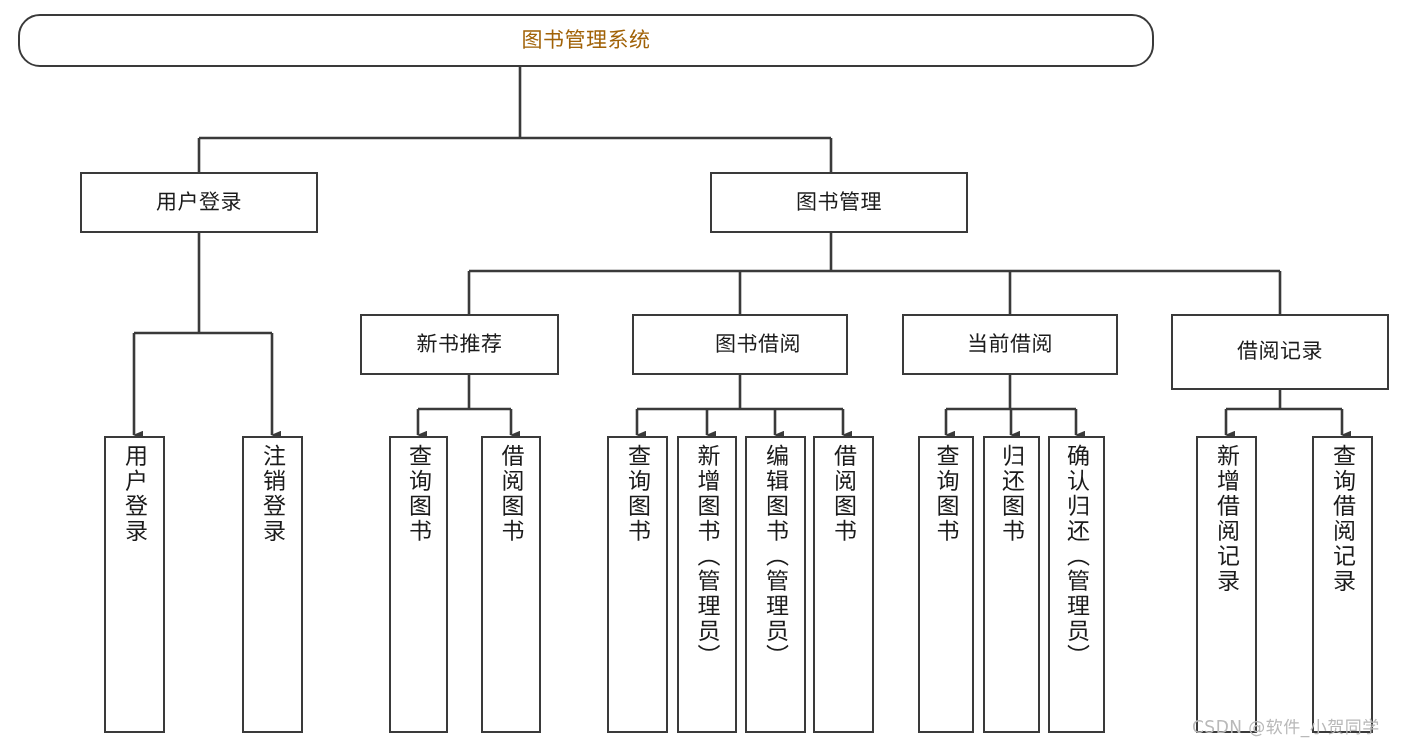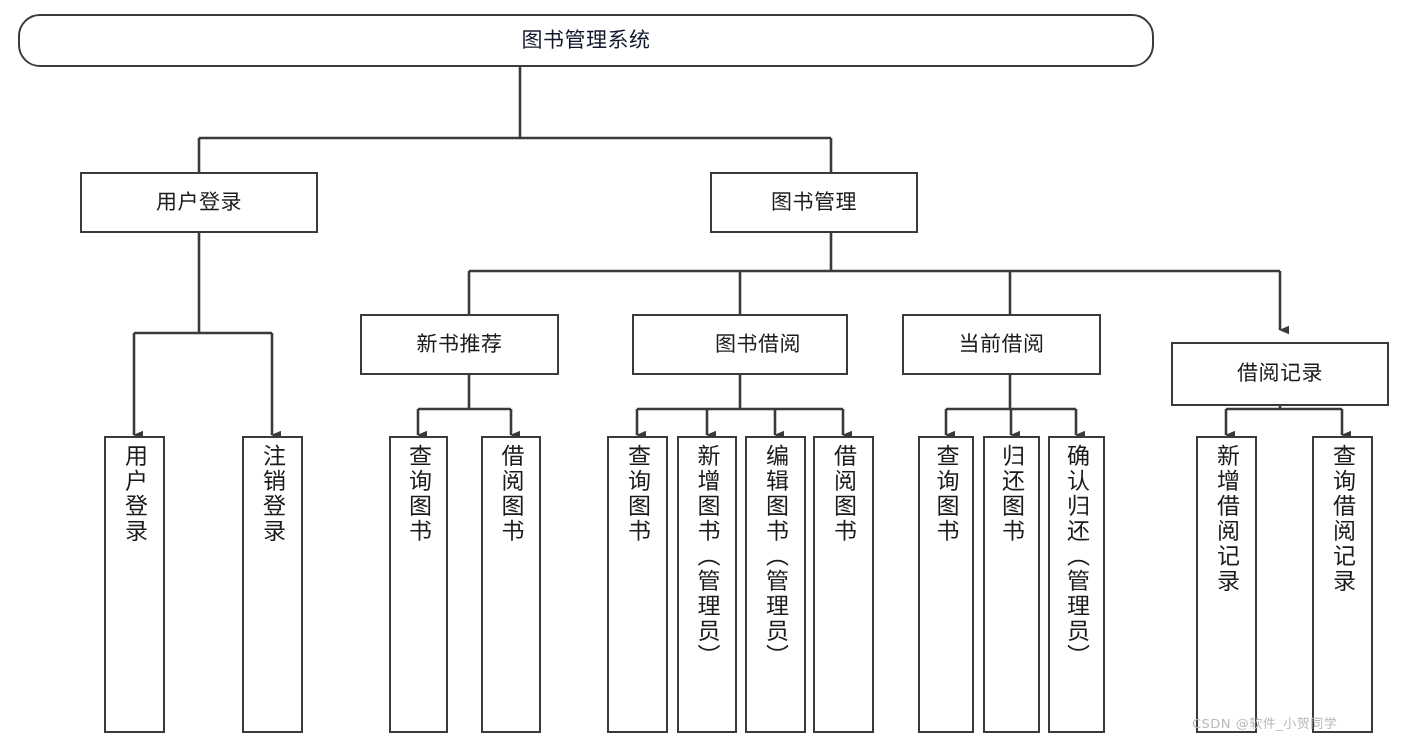--- a/index.html
+++ b/index.html
@@ -55,21 +55,21 @@
   .node.vert .label {
     writing-mode: vertical-rl;
     text-orientation: upright;
     font-size: 23px;
     line-height: 1.05;
     letter-spacing: 2px;
     white-space: nowrap;
   }
   .watermark {
     position: absolute;
-    font-size: 13px;
+    font-size: 17px;
     color: #b9b9b9;
     white-space: nowrap;
     letter-spacing: 0.5px;
     font-family: "DejaVu Sans", "Liberation Sans", sans-serif;
   }
 </style>
 </head>
 <body>
 
 <div id="canvas">
@@ -110,39 +110,39 @@
         <path d="M1011,409 L1011,435" stroke="#3a3a3a" stroke-width="2.6" fill="none" marker-end="url(#arrowhead)"></path>
         <path d="M1076,409 L1076,435" stroke="#3a3a3a" stroke-width="2.6" fill="none" marker-end="url(#arrowhead)"></path>
         <path d="M1280,375 L1280,409" stroke="#3a3a3a" stroke-width="2.6" fill="none"></path>
         <path d="M1226,409 L1342,409" stroke="#3a3a3a" stroke-width="2.6" fill="none"></path>
         <path d="M1226,409 L1226,435" stroke="#3a3a3a" stroke-width="2.6" fill="none" marker-end="url(#arrowhead)"></path>
         <path d="M1342,409 L1342,435" stroke="#3a3a3a" stroke-width="2.6" fill="none" marker-end="url(#arrowhead)"></path>
       </g>
   </svg>
 
   <div id="node-layer">
-      <div class="node horiz" style="left: 18px; top: 14px; width: 1136px; height: 53px; border-color: rgb(58, 58, 58); color: #0f172a; border-radius: 22px;">
+      <div class="node horiz" style="left: 18px; top: 14px; width: 1136px; height: 53px; border-color: rgb(58, 58, 58); color: #a16207; border-radius: 22px;">
         <span class="label">图书管理系统</span>
       </div>
       <div class="node horiz" style="left: 80px; top: 172px; width: 238px; height: 61px; border-color: rgb(58, 58, 58); color: rgb(27, 27, 27);">
         <span class="label">用户登录</span>
       </div>
-      <div class="node horiz" style="left: 710px; top: 172px; width: 208px; height: 61px; border-color: rgb(58, 58, 58); color: rgb(27, 27, 27);">
+      <div class="node horiz" style="left: 710px; top: 172px; width: 258px; height: 61px; border-color: rgb(58, 58, 58); color: rgb(27, 27, 27);">
         <span class="label">图书管理</span>
       </div>
       <div class="node horiz" style="left: 360px; top: 314px; width: 199px; height: 61px; border-color: rgb(58, 58, 58); color: rgb(27, 27, 27);">
         <span class="label">新书推荐</span>
       </div>
       <div class="node horiz" style="left: 632px; top: 314px; width: 216px; height: 61px; border-color: rgb(58, 58, 58); color: rgb(27, 27, 27); padding-left: 36px;">
         <span class="label">图书借阅</span>
       </div>
-      <div class="node horiz" style="left: 902px; top: 314px; width: 199px; height: 61px; border-color: rgb(58, 58, 58); color: rgb(27, 27, 27);">
+      <div class="node horiz" style="left: 902px; top: 314px; width: 216px; height: 61px; border-color: rgb(58, 58, 58); color: rgb(27, 27, 27);">
         <span class="label">当前借阅</span>
       </div>
-      <div class="node horiz" style="left: 1171px; top: 314px; width: 218px; height: 64px; border-color: rgb(58, 58, 58); color: rgb(27, 27, 27); margin-top: 28px;">
+      <div class="node horiz" style="left: 1171px; top: 314px; width: 218px; height: 76px; border-color: rgb(58, 58, 58); color: rgb(27, 27, 27);">
         <span class="label">借阅记录</span>
       </div>
       <div class="node vert" style="left: 104px; top: 436px; width: 61px; height: 297px; border-color: rgb(58, 58, 58); color: rgb(27, 27, 27);">
         <span class="label">用户登录</span>
       </div>
       <div class="node vert" style="left: 242px; top: 436px; width: 61px; height: 297px; border-color: rgb(58, 58, 58); color: rgb(27, 27, 27);">
         <span class="label">注销登录</span>
       </div>
       <div class="node vert" style="left: 389px; top: 436px; width: 59px; height: 297px; border-color: rgb(58, 58, 58); color: rgb(27, 27, 27);">
         <span class="label">查询图书</span>

